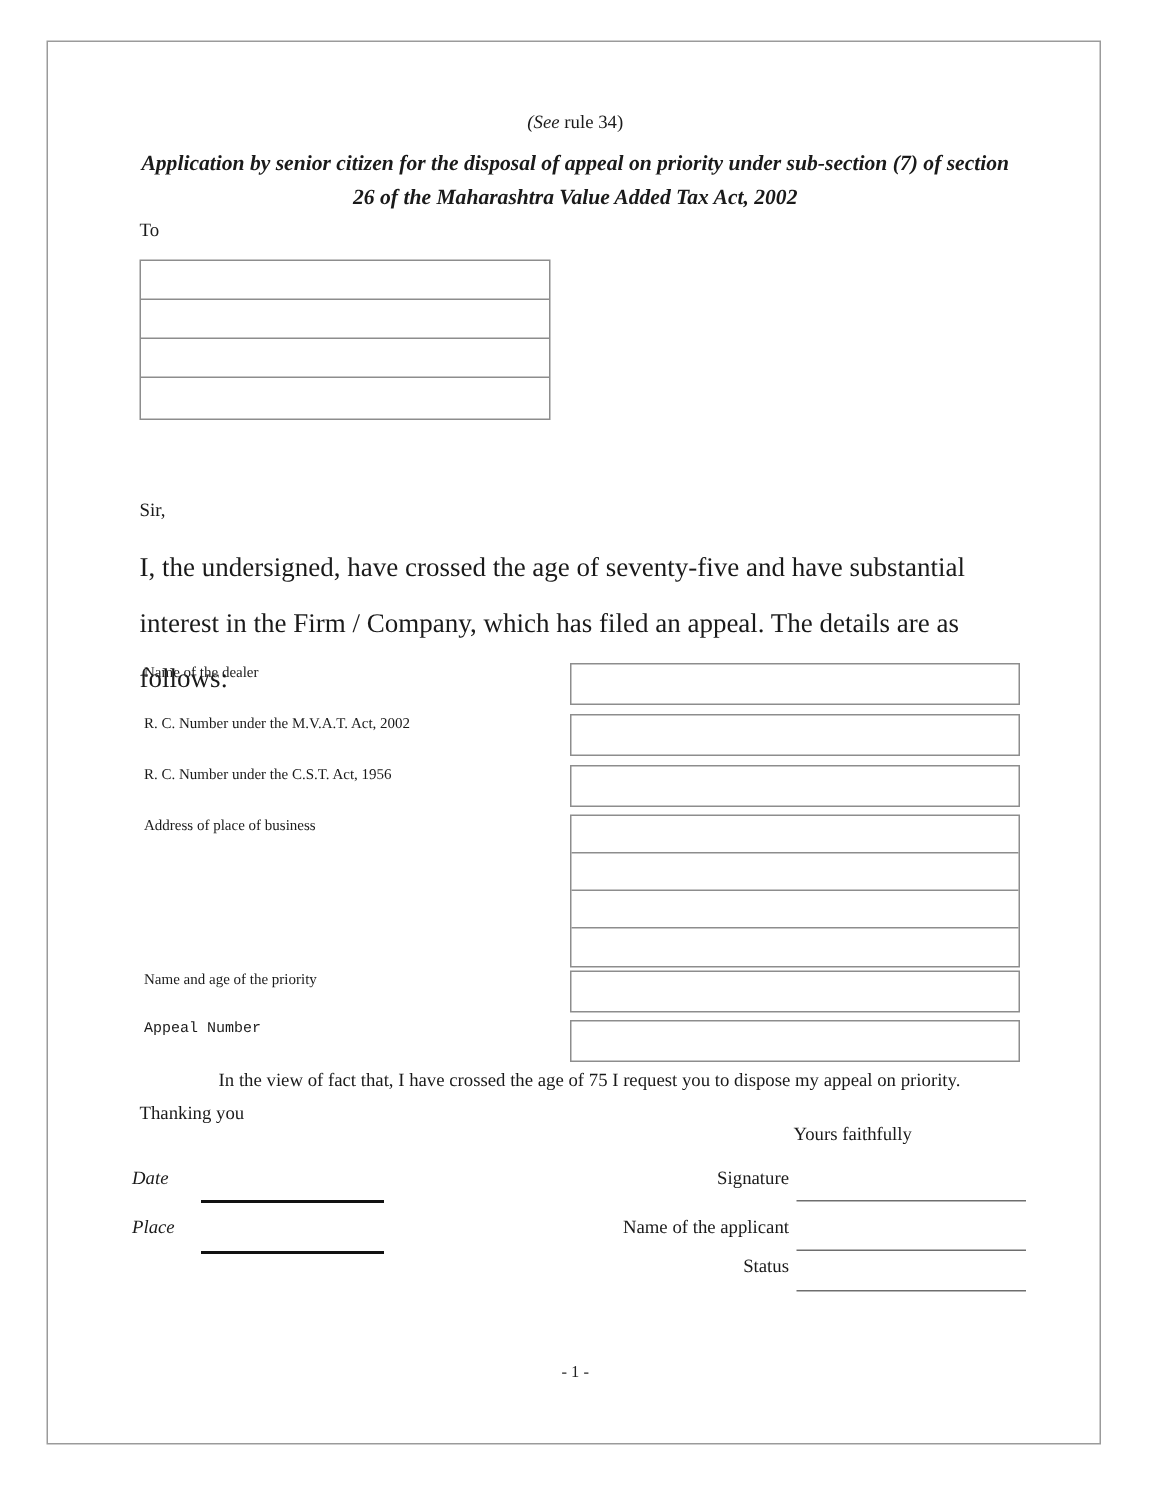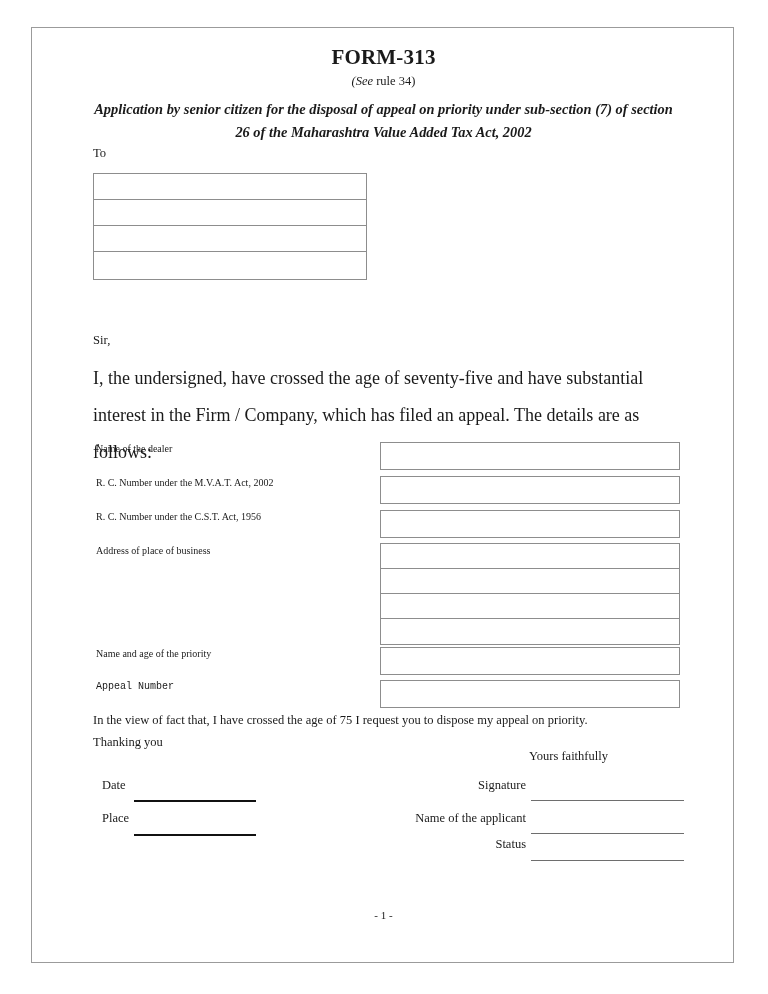--- a/index.html
+++ b/index.html
@@ -156,39 +156,41 @@
   }
   .addr-group .addr-row:last-child { border-bottom: none; }
 
   
   .closing-para {
     position: absolute;
     left: 61px;
     top: 685px;
     width: 600px;
     font-size: 12.5px;
+    text-align: center;
   }
   .thanking {
     position: absolute;
     left: 61px;
     top: 707px;
     font-size: 12.5px;
   }
   .yours {
     position: absolute;
     left: 497px;
     top: 721px;
     font-size: 12.5px;
   }
 
   
   .left-sig-label {
     position: absolute;
-    left: 70px;
-    font-size: 12.5px;
+    left: 56px;
+    font-size: 12.5px;
+    font-style: italic;
   }
   .left-sig-line {
     position: absolute;
     left: 102px;
     width: 122px;
     height: 0;
     border-top: 2px solid #111111;
   }
 
   
@@ -216,21 +218,20 @@
     font-size: 11px;
     color: #222;
   }
 </style>
 </head>
 <body>
 
 <div class="page-sheet">
   <div class="page-inner">
 
-    <div class="form-title">FORM-313</div>
 
     <div class="rule-ref">
       <span class="ital">(See</span><span> rule 34)</span>
     </div>
 
     <div class="subtitle">
       <span>Application by senior citizen for the disposal of appeal on priority under sub-section (7)</span>
       <span>of section 26 of the Maharashtra Value Added Tax Act, 2002</span>
     </div>
 

